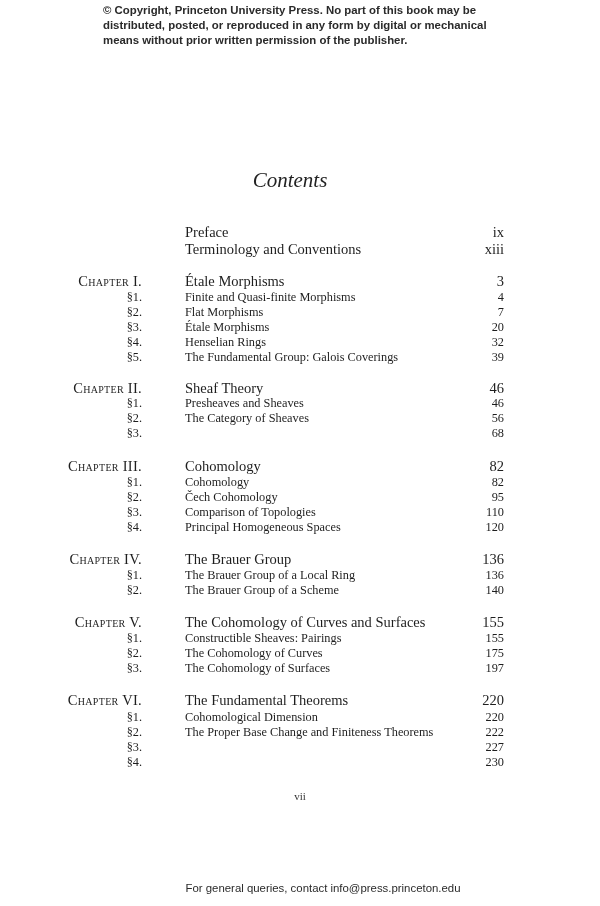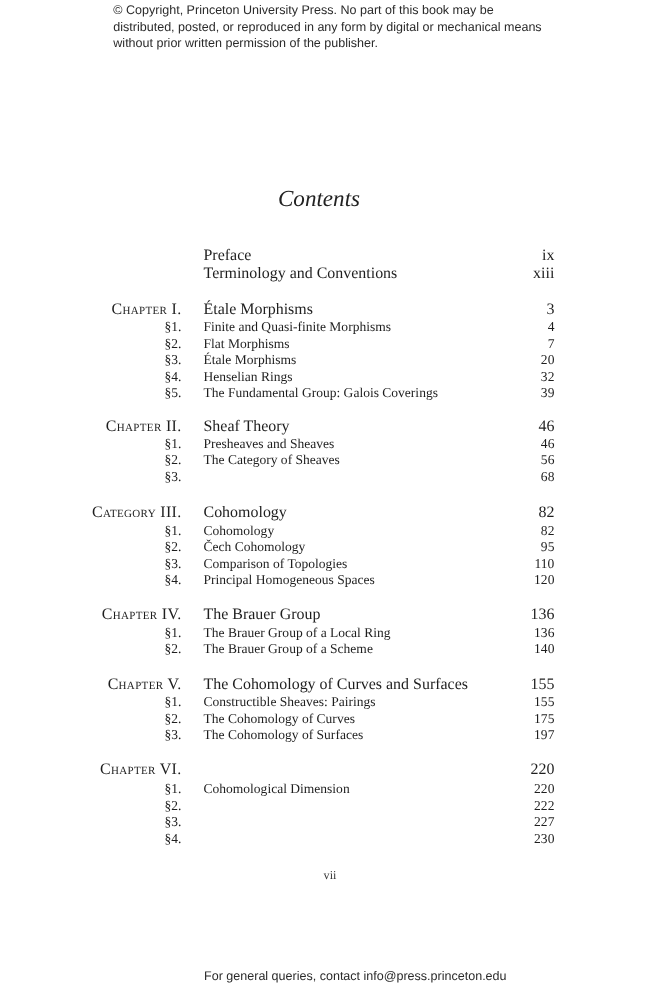--- a/index.html
+++ b/index.html
@@ -4,27 +4,28 @@
 <style>
   html, body { margin: 0; padding: 0; }
   body {
     width: 600px; height: 906px; background: #ffffff; position: relative;
     overflow: hidden; color: #1e1e1e;
   }
   .notice {
     position: absolute; left: 103px; top: 3px; width: 400px;
     font-family: "Liberation Sans", sans-serif; font-size: 11.4px; line-height: 15px;
     color: #2a2a2a;
+    font-weight: bold;
   }
   .title {
     position: absolute; left: 0; width: 580px; top: 168px; text-align: center;
     font-family: "Liberation Serif", serif; font-style: italic; font-size: 21px; color: #222;
   }
   .row { position: absolute; left: 0; width: 600px; height: 16px; font-family: "Liberation Serif", serif; }
-  .row .lab { position: absolute; right: 435px; text-align: left; white-space: nowrap; }
+  .row .lab { position: absolute; right: 458px; text-align: left; white-space: nowrap; }
   .row .txt { position: absolute; left: 185px; white-space: nowrap; }
   .row .pg { position: absolute; right: 96px; text-align: right; white-space: nowrap; }
   .row.big { font-size: 14.5px; }
   .row.sec { font-size: 12.3px; }
   .row.front { font-size: 14.5px; }
   .sc { font-variant: small-caps; letter-spacing: 0.3px; }
   .folio {
     position: absolute; left: 0; width: 600px; top: 790px; text-align: center;
     font-family: "Liberation Serif", serif; font-size: 11px; color: #333;
   }
@@ -94,21 +95,21 @@
     <span class="lab">§2.</span>
     <span class="txt">The Category of Sheaves</span>
     <span class="pg">56</span>
   </div>
   <div class="row sec" style="top:426px">
     <span class="lab">§3.</span>
     <span class="pg">68</span>
   </div>
 
   <div class="row big" style="top:458px">
-    <span class="lab sc">Category III.</span>
+    <span class="lab sc">Chapter III.</span>
     <span class="txt">Cohomology</span>
     <span class="pg">82</span>
   </div>
   <div class="row sec" style="top:475px">
     <span class="lab">§1.</span>
     <span class="txt">Cohomology</span>
     <span class="pg">82</span>
   </div>
   <div class="row sec" style="top:490px">
     <span class="lab">§2.</span>
@@ -158,29 +159,31 @@
     <span class="pg">175</span>
   </div>
   <div class="row sec" style="top:661px">
     <span class="lab">§3.</span>
     <span class="txt">The Cohomology of Surfaces</span>
     <span class="pg">197</span>
   </div>
 
   <div class="row big" style="top:692px">
     <span class="lab sc">Chapter VI.</span>
+    <span class="txt">The Fundamental Theorems</span>
     <span class="pg">220</span>
   </div>
   <div class="row sec" style="top:710px">
     <span class="lab">§1.</span>
     <span class="txt">Cohomological Dimension</span>
     <span class="pg">220</span>
   </div>
   <div class="row sec" style="top:725px">
     <span class="lab">§2.</span>
+    <span class="txt">The Proper Base Change and Finiteness Theorems</span>
     <span class="pg">222</span>
   </div>
   <div class="row sec" style="top:740px">
     <span class="lab">§3.</span>
     <span class="pg">227</span>
   </div>
   <div class="row sec" style="top:755px">
     <span class="lab">§4.</span>
     <span class="pg">230</span>
   </div>

